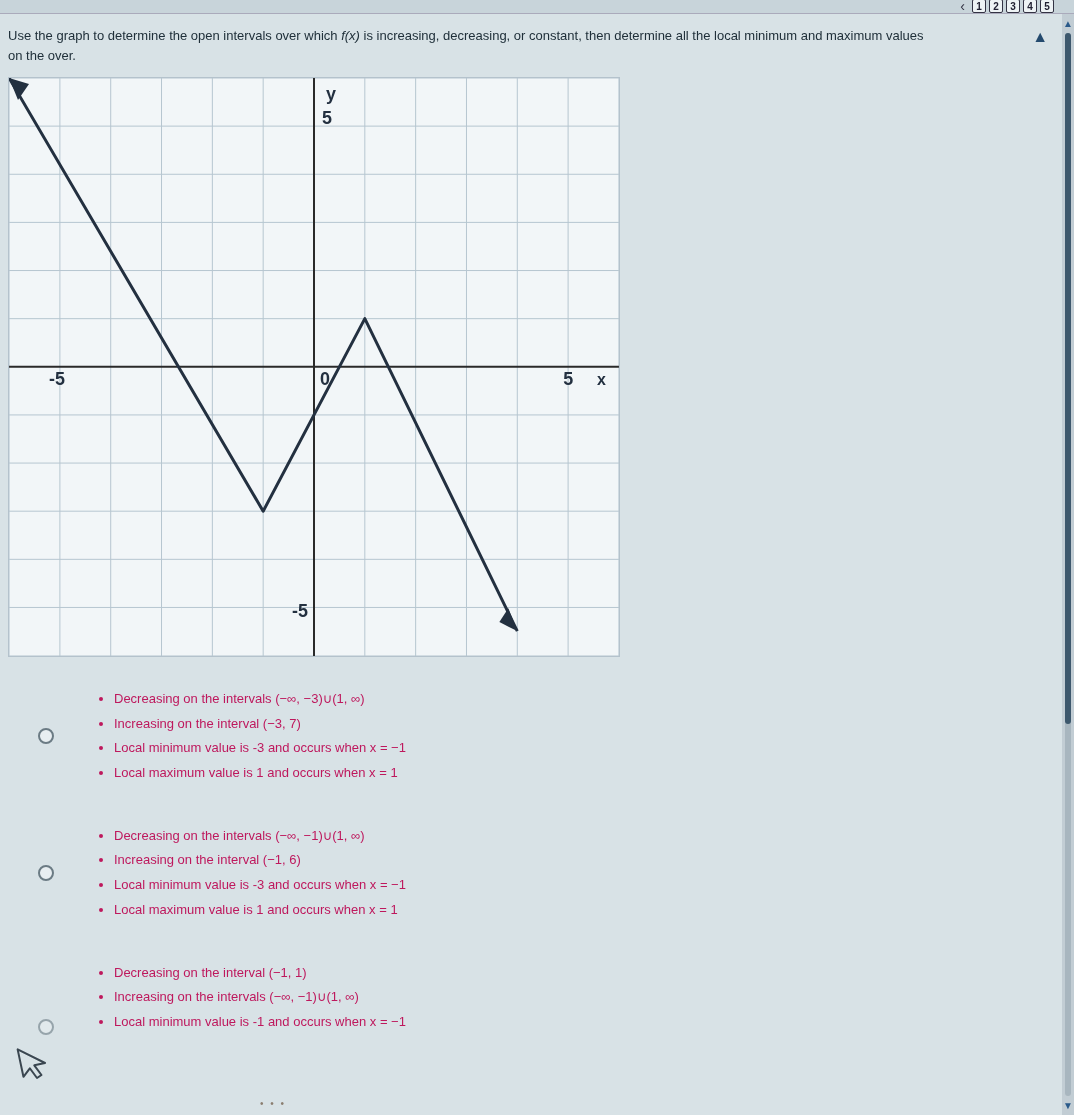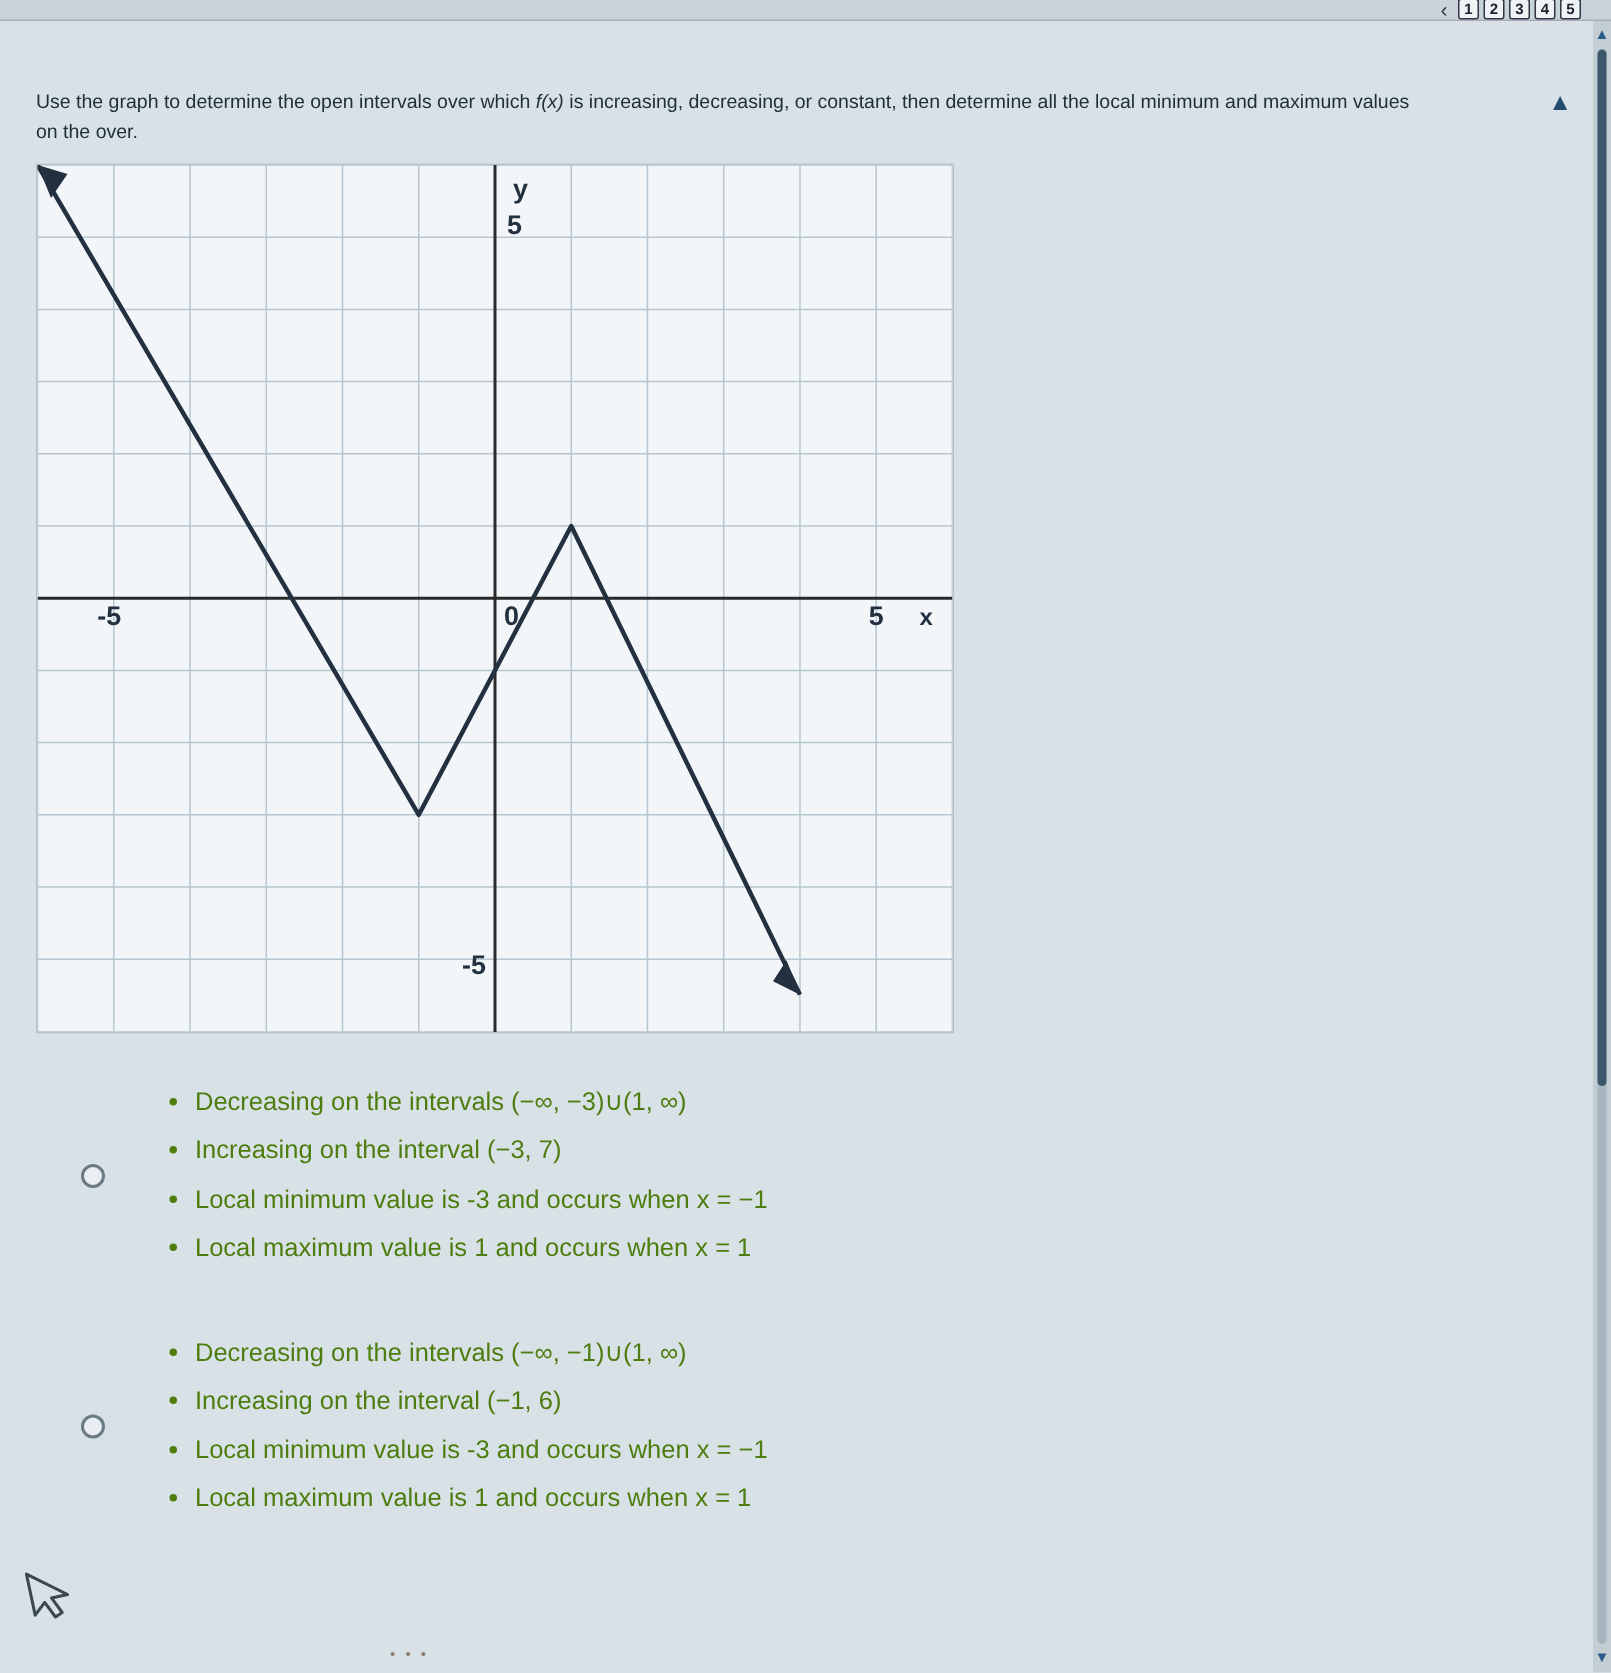--- a/index.html
+++ b/index.html
@@ -42,24 +42,23 @@
     border-radius: 2px;
     color: #223;
     font-weight: bold;
   }
   .content-wrap {
     display: flex;
     height: calc(100% - 14px);
   }
   .main {
     flex: 1;
-    padding: 12px 14px 0 24px;
+    padding: 12px 14px 0 8px;
     overflow: hidden;
     position: relative;
-    margin-top: 32px;
   }
   .question-row {
     display: flex;
     align-items: flex-start;
     gap: 8px;
   }
   .question-text {
     font-size: 13px;
     color: #20303a;
     line-height: 1.5;
@@ -103,22 +102,22 @@
     border: 2px solid #6b7b84;
     border-radius: 50%;
     flex-shrink: 0;
     background: #e8eef1;
   }
   .option ul {
     list-style: disc;
     padding-left: 20px;
   }
   .option li {
-    font-size: 17px;
-    color: #4d7c0f;
+    font-size: 13px;
+    color: #be185d;
     line-height: 1.9;
   }
 
   .side-scroll {
     width: 12px;
     background: #c2cdd4;
     position: relative;
     display: flex;
     flex-direction: column;
     align-items: center;
@@ -254,20 +253,28 @@
       <div class="option">
         <div class="radio"></div>
         <ul>
           <li>Decreasing on the intervals (−∞, −1)∪(1, ∞)</li>
           <li>Increasing on the interval (−1, 6)</li>
           <li>Local minimum value is -3 and occurs when x = −1</li>
           <li>Local maximum value is 1 and occurs when x = 1</li>
         </ul>
       </div>
 
+      <div class="option" style="margin-bottom:0">
+        <div class="radio" style="align-self:flex-end; opacity:.6"></div>
+        <ul>
+          <li>Decreasing on the interval (−1, 1)</li>
+          <li>Increasing on the intervals (−∞, −1)∪(1, ∞)</li>
+          <li>Local minimum value is -1 and occurs when x = −1</li>
+        </ul>
+      </div>
 
     </div>
 
     <div class="cursor">
       <svg width="36" height="40" viewBox="0 0 36 40">
         <path d="M4 2 L4 30 L12 23 L17 34 L22 32 L17 21 L28 21 Z" fill="none" stroke="#3a4650" stroke-width="2" stroke-linejoin="round"></path>
       </svg>
     </div>
     <div class="dots-footer">• • •</div>
   </div>

